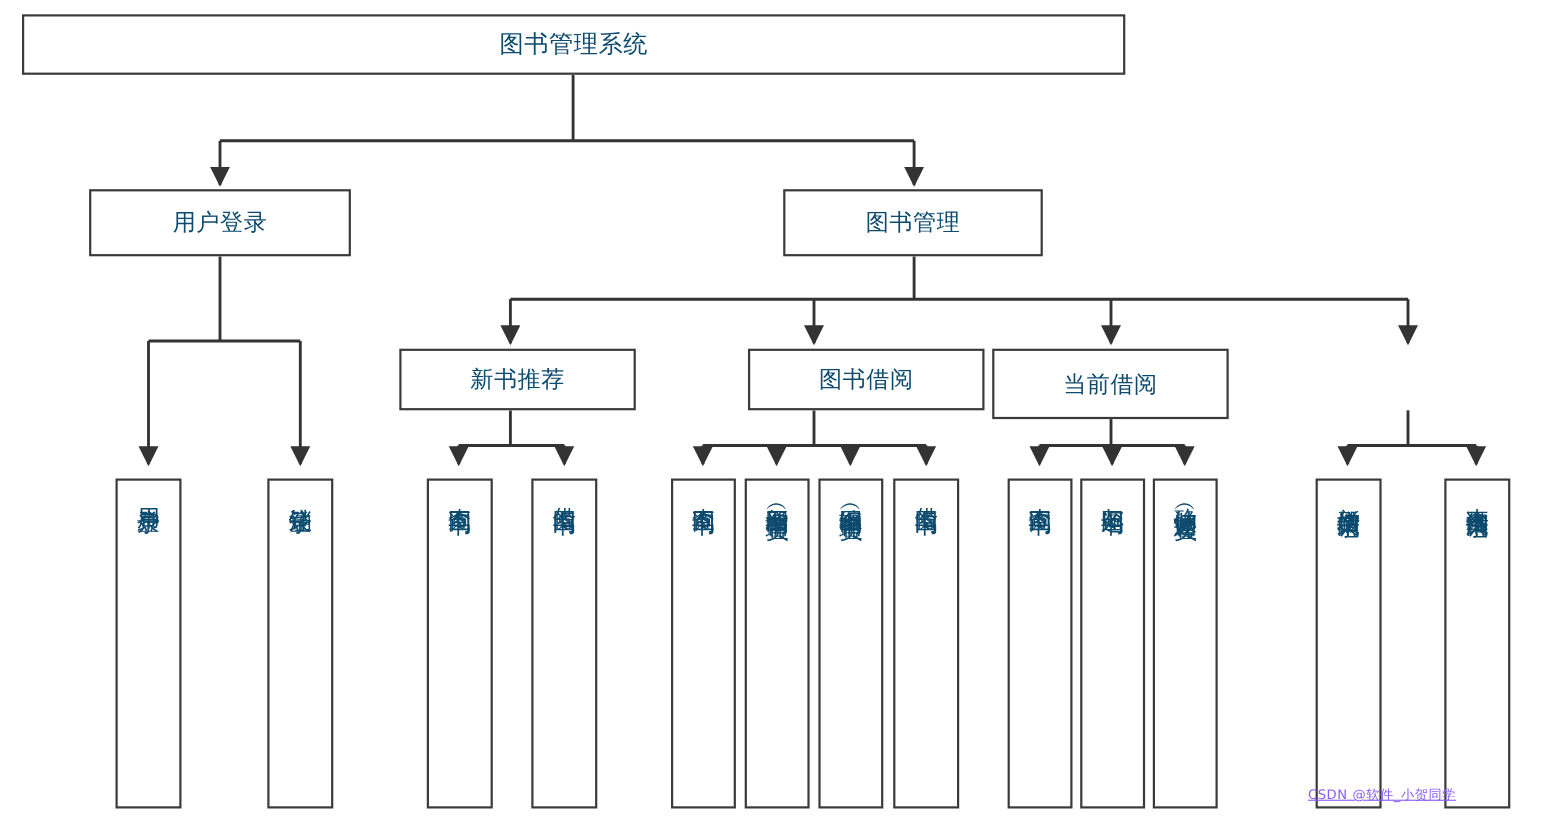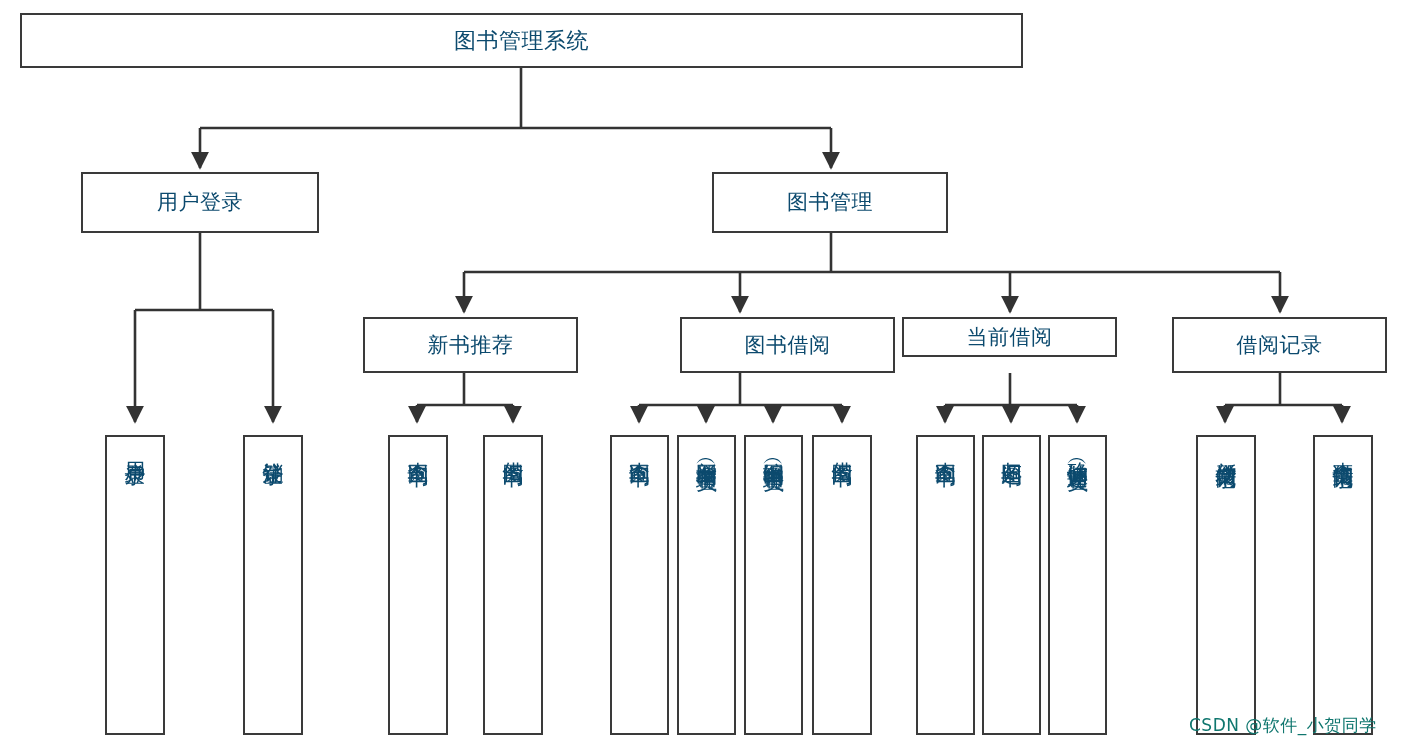--- a/index.html
+++ b/index.html
@@ -61,26 +61,27 @@
     text-orientation: upright;
     font-size: 21px;
     line-height: 1.05;
     letter-spacing: 1.5px;
     white-space: normal;
   }
   #watermark {
     position: absolute;
     left: 1189px;
     top: 714px;
-    font-size: 17px;
-    color: #0f766e;
+    font-size: 12px;
+    color: #8b5cf6;
     letter-spacing: 0.5px;
     white-space: nowrap;
     z-index: 3;
     user-select: none;
+    text-decoration: underline;
   }
 </style>
 </head>
 <body>
 
 <div id="canvas">
 
   <svg id="wires" viewBox="0 0 1405 747" width="1405" height="747" xmlns="http://www.w3.org/2000/svg">
     <defs>
       <marker id="arrow" viewBox="0 0 10 10" refX="9" refY="5" markerWidth="7" markerHeight="7" orient="auto-start-reverse">
@@ -147,27 +148,24 @@
   </div>
 
   <div class="node h" style="left:363px; top:317px; width:215px; height:56px;">
     <span class="node-label">新书推荐</span>
   </div>
 
   <div class="node h" style="left:632px; top:317px; width:215px; height:56px;margin-left:48px;">
     <span class="node-label">图书借阅</span>
   </div>
 
-  <div class="node h" style="left:902px; top:317px; width:215px; height:40px;">
+  <div class="node h" style="left:902px; top:317px; width:215px; height:64px;">
     <span class="node-label">当前借阅</span>
   </div>
 
-  <div class="node h" style="left:1172px; top:317px; width:215px; height:56px;">
-    <span class="node-label">借阅记录</span>
-  </div>
 
   <div class="node v" style="left:105px; top:435px; width:60px; height:300px;">
     <span class="node-label">用户登录</span>
   </div>
 
   <div class="node v" style="left:243px; top:435px; width:60px; height:300px;">
     <span class="node-label">注销登录</span>
   </div>
 
   <div class="node v" style="left:388px; top:435px; width:60px; height:300px;">

